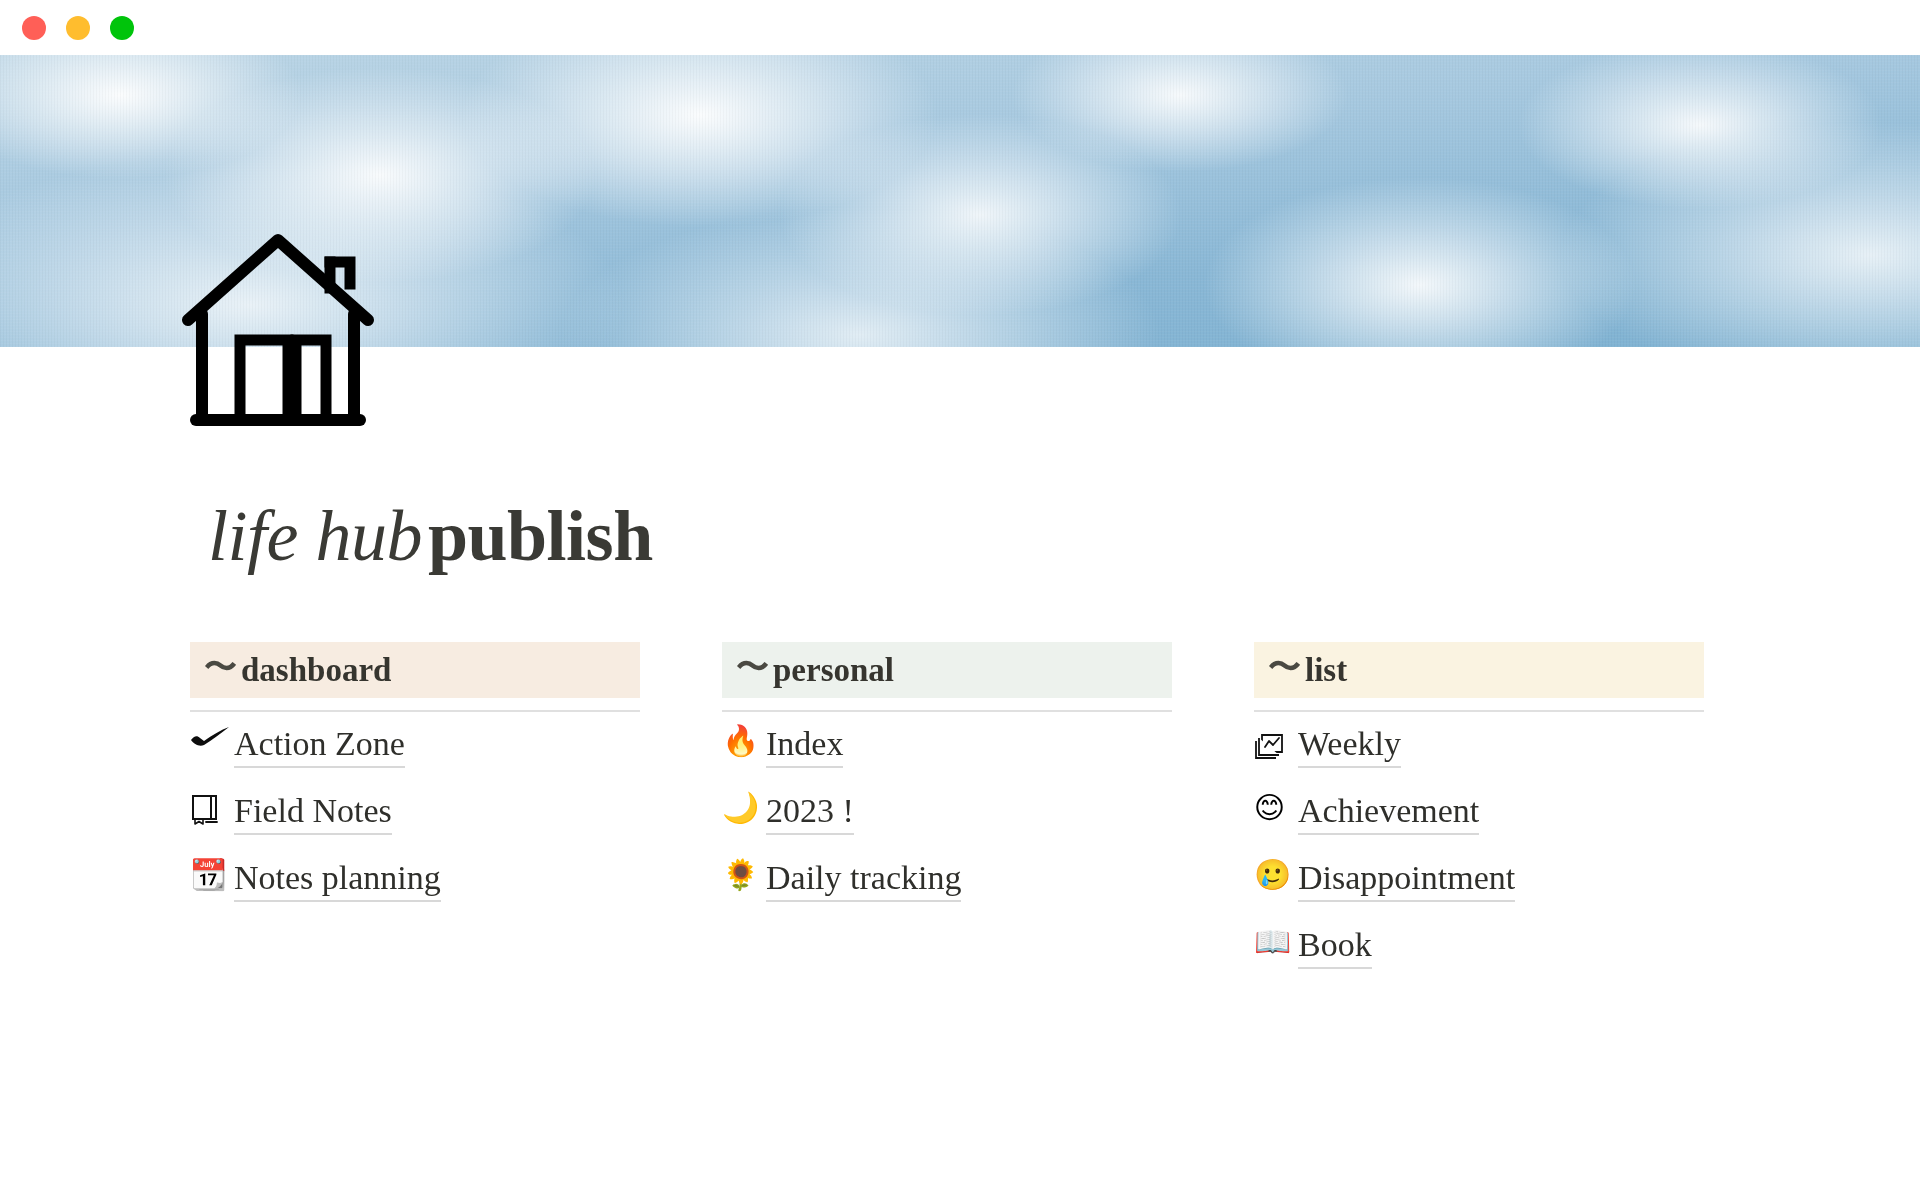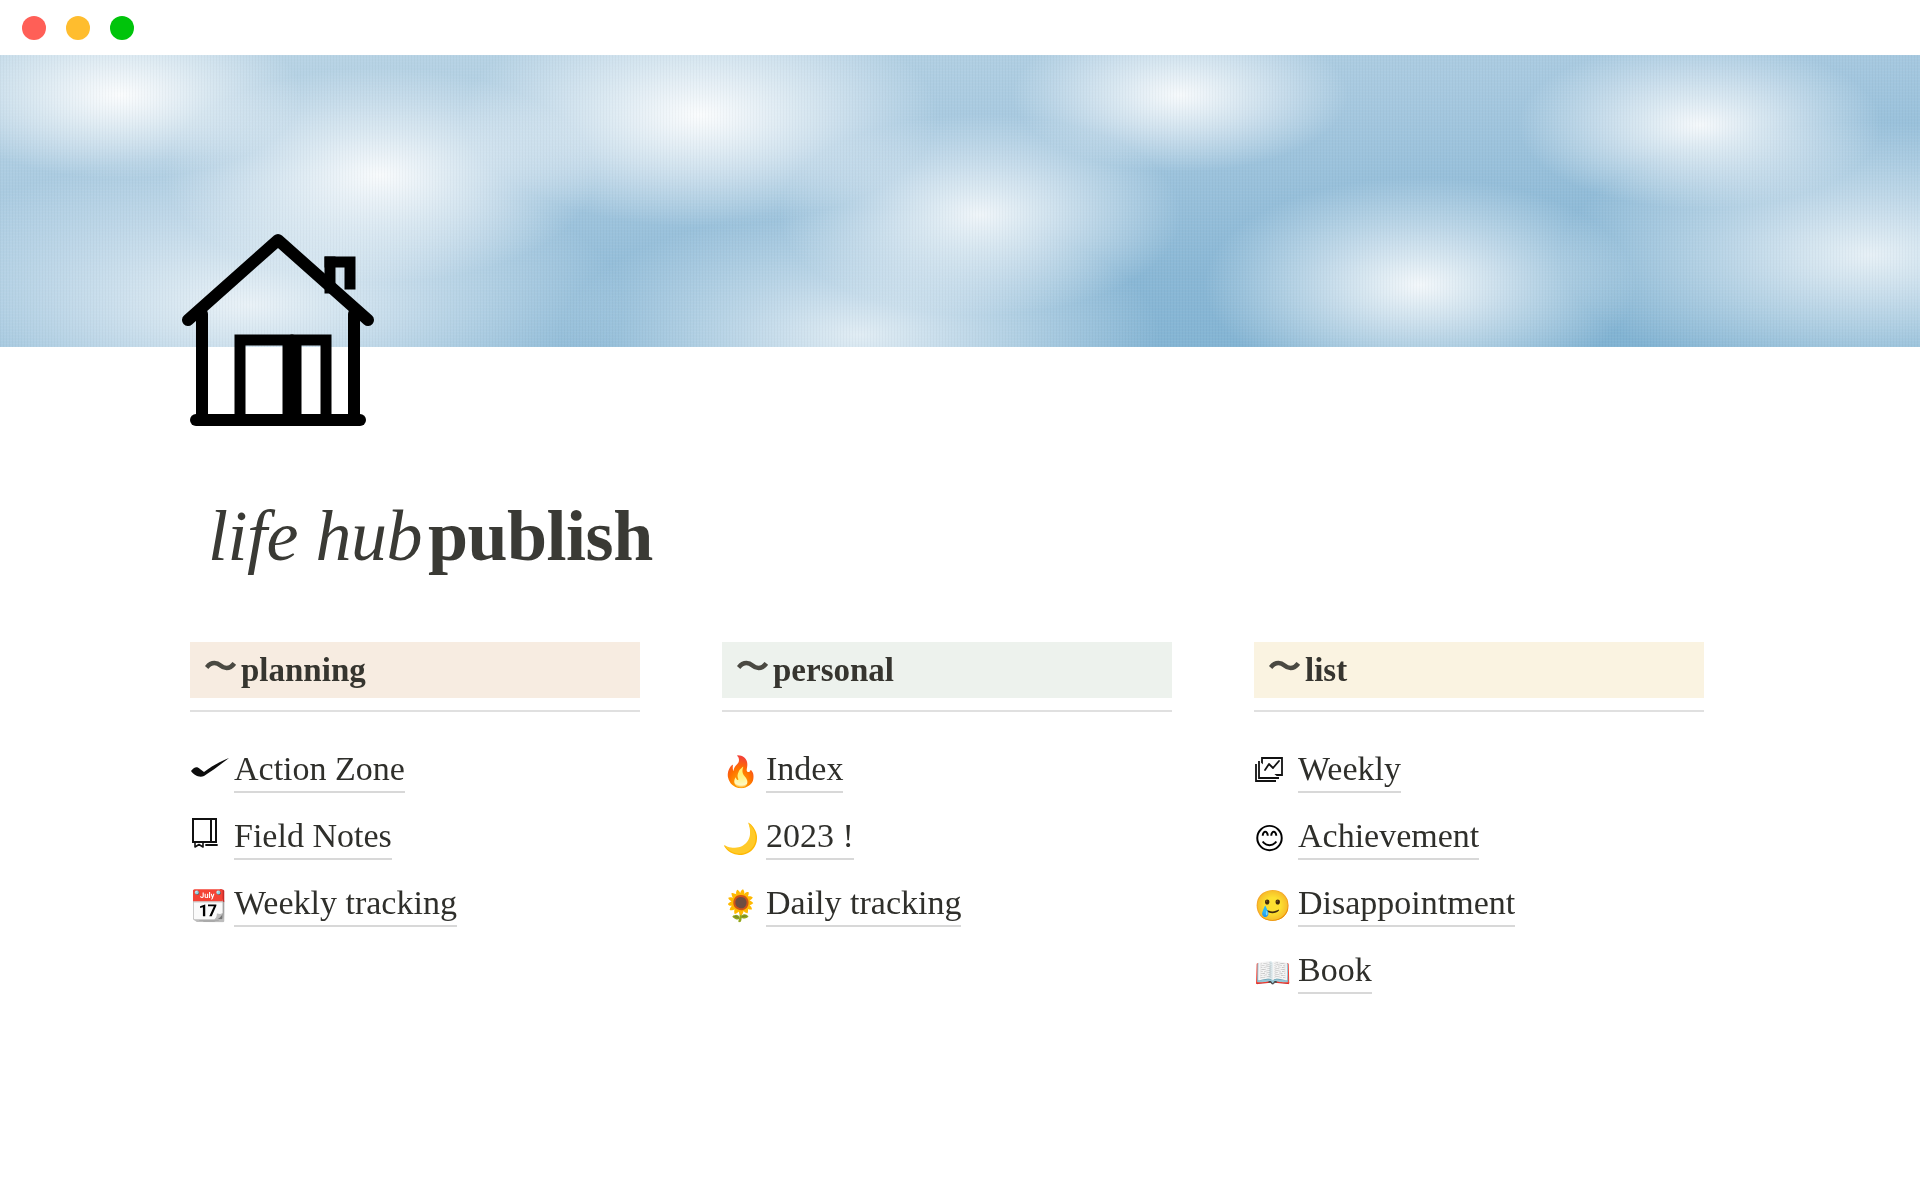--- a/index.html
+++ b/index.html
@@ -134,21 +134,21 @@
   .col-rule {
     height: 2px;
     background: #e0e0e0;
     margin-top: 12px;
   }
 
   .items { margin-top: 14px; }
 
   .item {
     display: flex;
-    align-items: flex-end;
+    align-items: flex-start;
     height: 67px;
     cursor: pointer;
   }
   .item-icon {
     width: 44px;
     min-width: 44px;
     font-size: 30px;
     line-height: 1;
     text-align: left;
     padding-bottom: 6px;
@@ -202,21 +202,21 @@
 
   <div class="page-title">
     <span class="t-italic">life hub</span><span class="t-bold">publish</span>
   </div>
 
   <div class="columns">
 
     <div class="column">
       <div class="col-head peach">
         <span class="squiggle">〜</span>
-        <span>planning</span>
+        <span>dashboard</span>
       </div>
       <div class="col-rule"></div>
       <div class="items">
 
         <div class="item">
           <span class="item-icon">
             <svg class="swoosh" viewBox="0 0 40 20" xmlns="http://www.w3.org/2000/svg">
               <path d="M1 14 C4 10 7 9 10 12 L14 15 C22 9 31 4 39 1 C31 7 22 14 14 19 C9 21 4 18 1 14 Z" fill="#0d0d0d"></path>
             </svg>
           </span>
@@ -231,21 +231,21 @@
               <path d="M21 3 L21 26" stroke="#111" stroke-width="2"></path>
               <path d="M5 26 L5 31 L9 28.5 L13 31 L13 26" stroke="#111" stroke-width="1.6" fill="none" stroke-linejoin="round"></path>
               <path d="M16 29 L27 29" stroke="#111" stroke-width="1.8" stroke-linecap="round"></path>
             </svg>
           </span>
           <span class="item-label">Field Notes</span>
         </div>
 
         <div class="item">
           <span class="item-icon">📆</span>
-          <span class="item-label">Weekly tracking</span>
+          <span class="item-label">Notes planning</span>
         </div>
 
       </div>
     </div>
 
     <div class="column">
       <div class="col-head green">
         <span class="squiggle">〜</span>
         <span>personal</span>
       </div>

